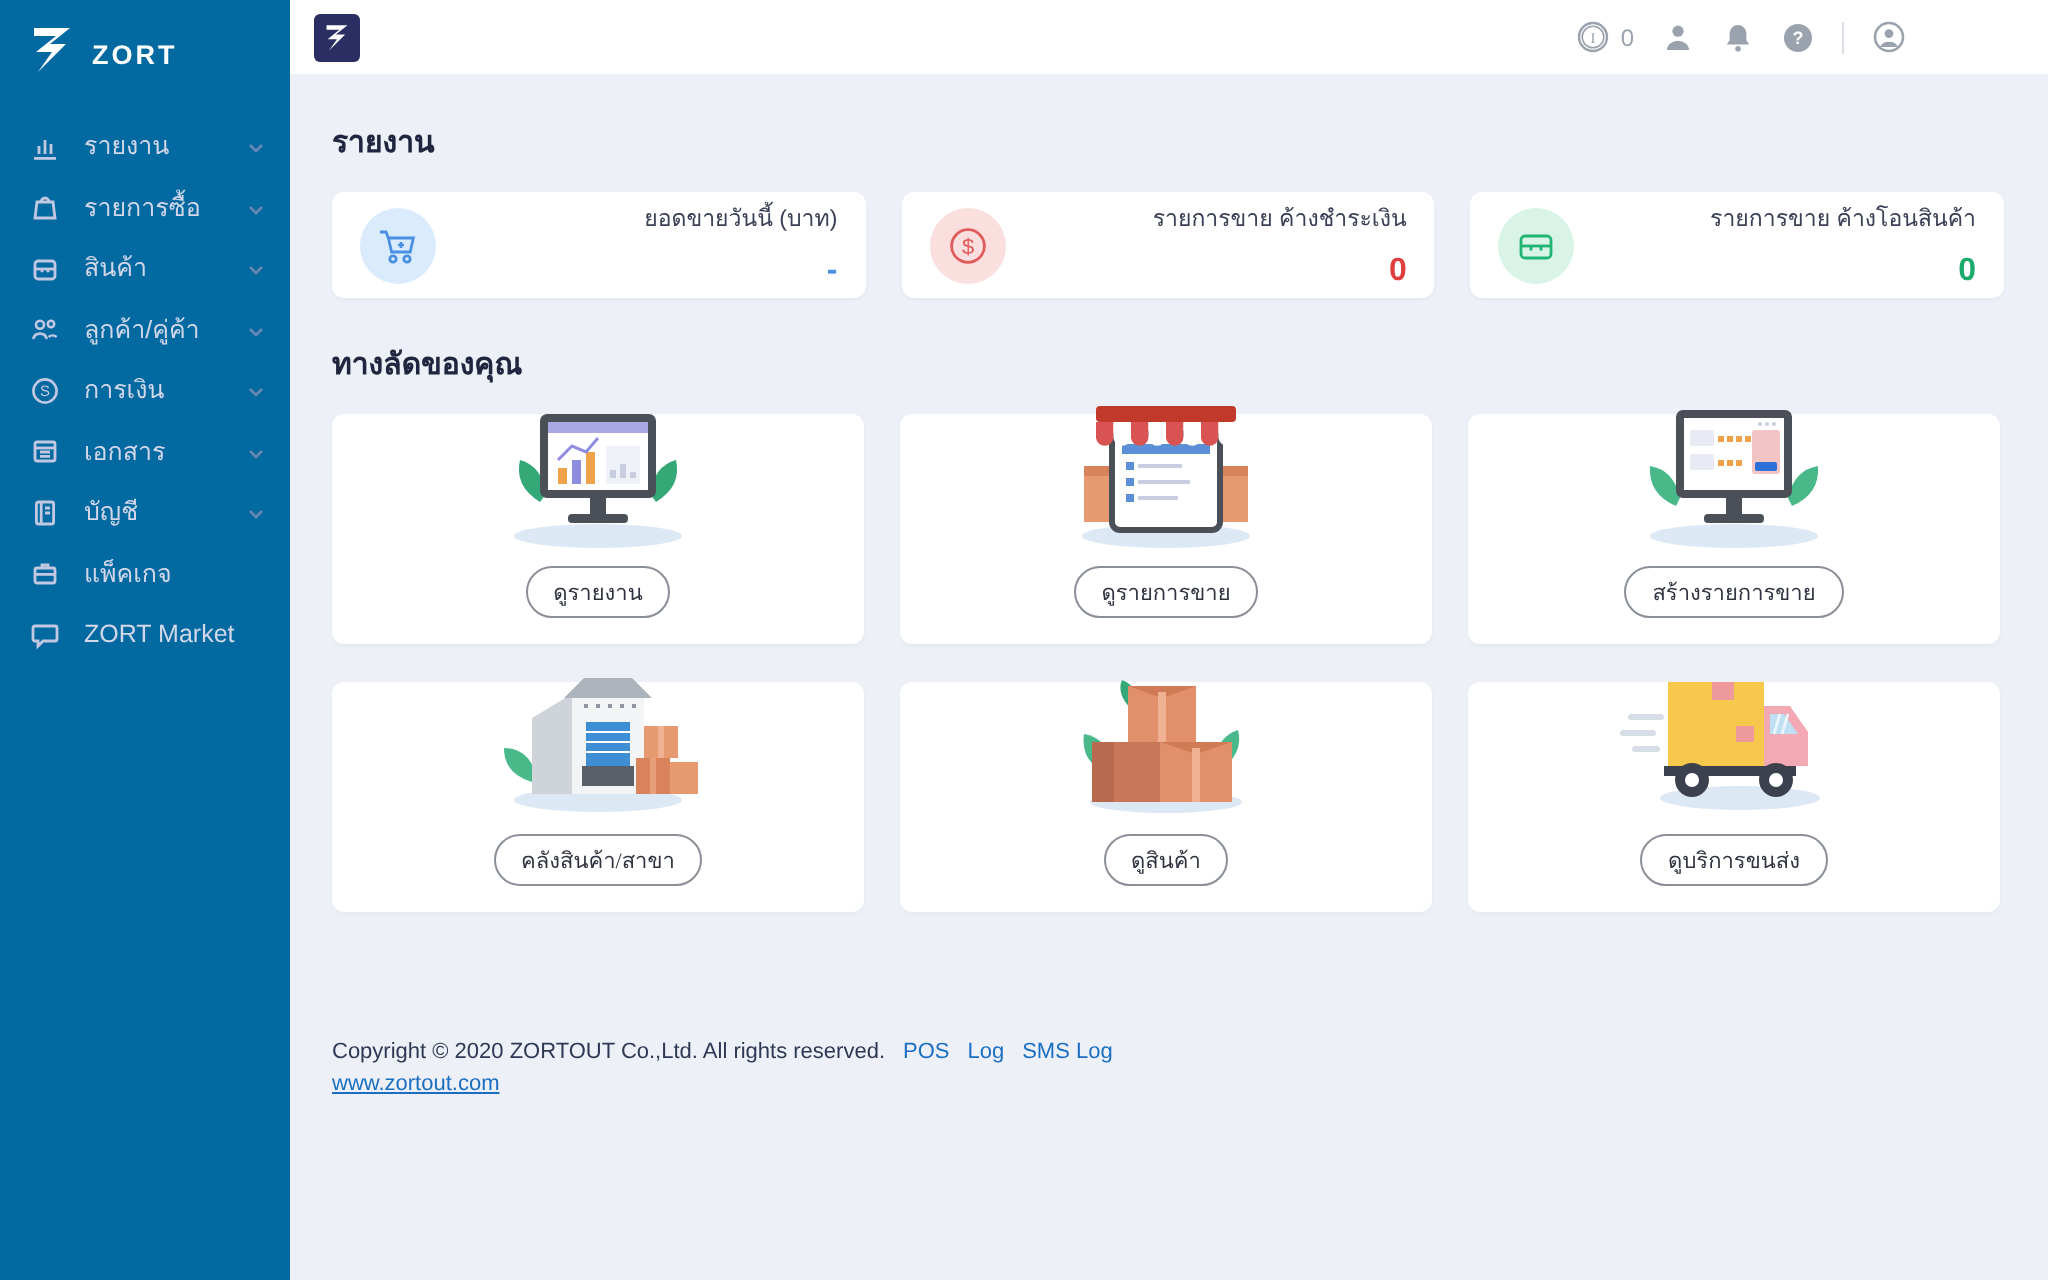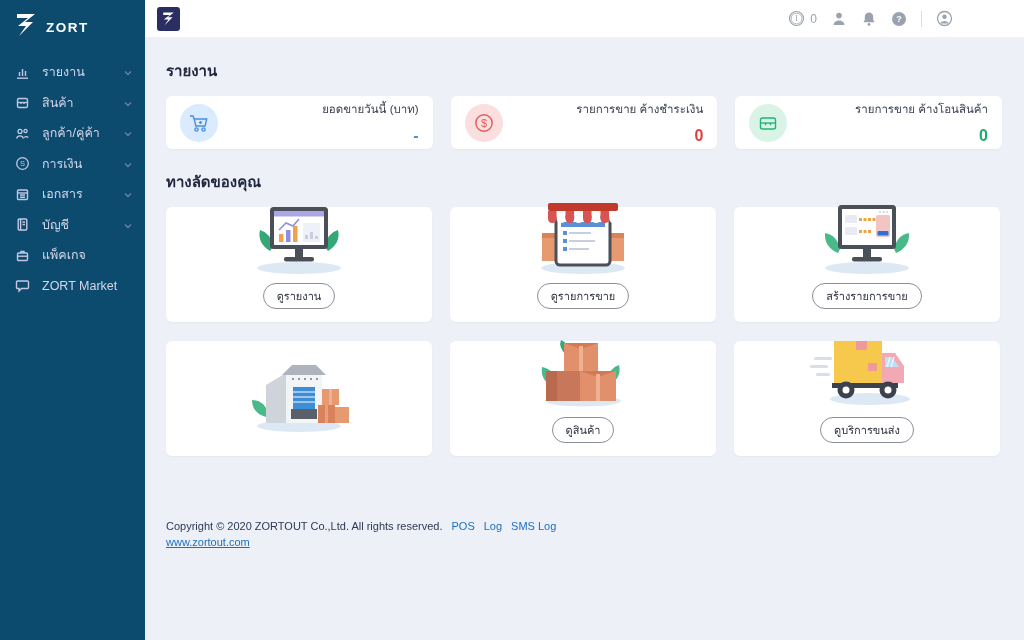--- a/index.html
+++ b/index.html
@@ -1,19 +1,19 @@
 <!DOCTYPE html>
 <html><head>
 <meta charset="utf-8">
 <style>
   * { margin:0; padding:0; box-sizing:border-box; }
   html,body { width:1024px; height:640px; font-family:"Liberation Sans", sans-serif; background:#edf1f7; overflow:hidden; }
 
   
-  .sidebar { position:absolute; left:0; top:0; width:145px; height:640px; background:#0c4a6e; z-index:3; }
+  .sidebar { position:absolute; left:0; top:0; width:145px; height:640px; background:#0369a1; z-index:3; }
   .side-logo { display:flex; align-items:center; gap:9px; padding:13px 0 16px 15px; }
   .side-logo-text { color:#fff; font-weight:bold; font-size:13.5px; letter-spacing:1.5px; }
   .nav-item { display:flex; align-items:center; height:30.5px; padding:0 13px 0 15px; color:#d3d7e9; font-size:12.5px; cursor:pointer; }
   .nav-item .nicon { width:15px; height:15px; margin-right:12px; flex:none; display:flex; align-items:center; justify-content:center; }
   .nav-item .nlabel { flex:1; white-space:nowrap; overflow:hidden; }
   .nav-item .chev { flex:none; opacity:.75; }
 
   
   .header { position:absolute; left:145px; top:0; width:879px; height:37px; background:#fff; z-index:2; display:flex; align-items:center; }
   .header-logo { width:23px; height:24px; background:#2a2e62; border-radius:3px; margin-left:12px; display:flex; align-items:center; justify-content:center; cursor:pointer; }
@@ -72,20 +72,32 @@
           <path d="M10.5 11 V6"></path>
         </svg>
       </span>
     <span class="nlabel">รายงาน</span>
     <span class="chev"><svg width="8" height="6" viewBox="0 0 8 6" fill="none" stroke="#8d93bb" stroke-width="1.3">
           <polyline points="1,1.5 4,4.5 7,1.5"></polyline>
         </svg></span>
   </div>
 
 
+  <div class="nav-item">
+    <span class="nicon">
+        <svg width="15" height="15" viewBox="0 0 15 15" fill="none" stroke="#c3c8e2" stroke-width="1.4">
+          <path d="M3.5 5 h8 l1 8 h-10 z"></path>
+          <path d="M5.5 5 a2 2 0 0 1 4 0"></path>
+        </svg>
+      </span>
+    <span class="nlabel">รายการซื้อ</span>
+    <span class="chev"><svg width="8" height="6" viewBox="0 0 8 6" fill="none" stroke="#8d93bb" stroke-width="1.3">
+          <polyline points="1,1.5 4,4.5 7,1.5"></polyline>
+        </svg></span>
+  </div>
 
   <div class="nav-item">
     <span class="nicon">
         <svg width="15" height="15" viewBox="0 0 15 15" fill="none" stroke="#c3c8e2" stroke-width="1.4">
           <rect x="2.5" y="3.5" width="10" height="9" rx="1.5"></rect>
           <path d="M2.5 7.5 h10"></path>
           <path d="M6 7.5 v1.6 M9 7.5 v1.6"></path>
         </svg>
       </span>
     <span class="nlabel">สินค้า</span>
@@ -382,20 +394,21 @@
               <path d="M57 31 h22 M57 36 h22 M57 41 h22"></path>
             </g>
           <rect x="55" y="48" width="26" height="10" fill="#5a6069"></rect>
           <rect x="86" y="28" width="17" height="16" fill="#e79a70"></rect>
             <rect x="93" y="28" width="3" height="16" fill="#f0b193"></rect>
           <rect x="82" y="44" width="17" height="18" fill="#d8835c"></rect>
             <rect x="89" y="44" width="3" height="18" fill="#e8a07c"></rect>
           <rect x="99" y="46" width="14" height="16" fill="#e79a70"></rect>
         </svg>
       </div>
+      <button class="sc-btn">คลังสินค้า/สาขา</button>
     </div>
 
     <div class="sc-card">
       <div class="sc-art">
         <svg width="126" height="74" viewBox="0 0 126 74">
           <ellipse cx="63" cy="66" rx="38" ry="5.5" fill="#dde8f5"></ellipse>
           <path d="M34 52 q-14 -6 -12 -20 q12 2 14 16 z" fill="#49b98a"></path>
           <path d="M46 20 q-8 -8 -5 -15 q8 3 8 13 z" fill="#35a878"></path>
           <path d="M90 50 q12 -8 9 -20 q-10 3 -12 16 z" fill="#49b98a"></path>
           <rect x="44" y="8" width="34" height="30" fill="#e2906c"></rect>

